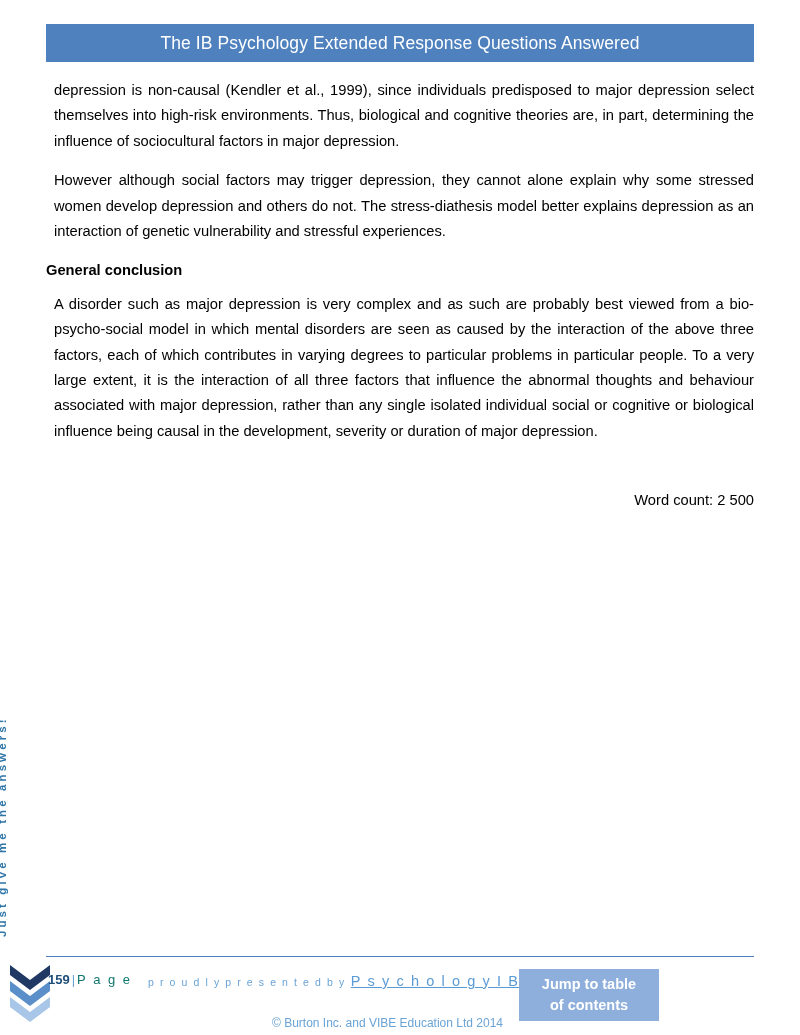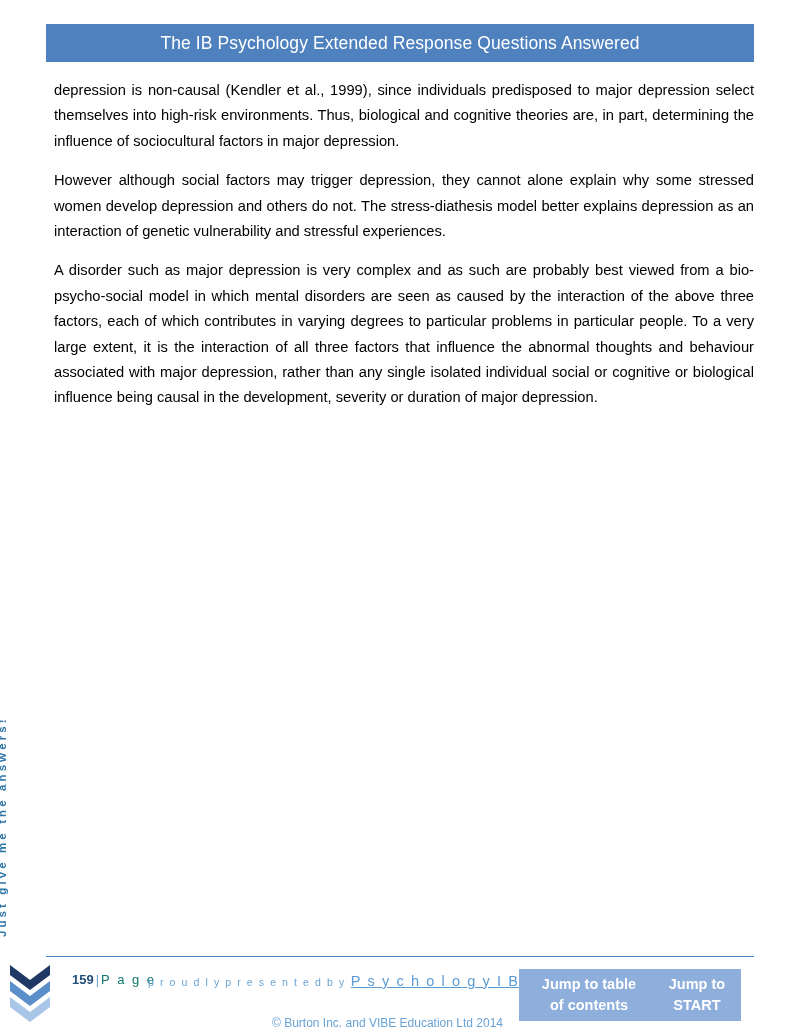--- a/index.html
+++ b/index.html
@@ -114,21 +114,20 @@
     position: absolute;
     left: 48px;
     top: 12px;
     font-size: 13px;
     color: #1f4e79;
     white-space: nowrap;
   }
   #page-number .num {
     font-weight: bold;
     letter-spacing: 0px;
-    margin-left: 24px;
   }
   #page-number .sep {
     font-weight: normal;
     color: #6aa3d5;
     padding: 0 2px;
   }
   #page-number .word {
     font-weight: normal;
     letter-spacing: 2px;
     color: #0f766e;
@@ -193,21 +192,23 @@
 </head>
 <body>
 
 <div id="header-banner">
   <div class="title">The IB Psychology Extended Response Questions Answered</div>
 </div>
 
 <div id="content">
   <p class="para">depression is non-causal (Kendler et al., 1999), since individuals predisposed to major depression select themselves into high-risk environments. Thus, biological and cognitive theories are, in part, determining the influence of sociocultural factors in major depression.</p>
   <p class="para">However although social factors may trigger depression, they cannot alone explain why some stressed women develop depression and others do not. The stress-diathesis model better explains depression as an interaction of genetic vulnerability and stressful experiences.</p>
+  <p class="heading">General conclusion</p>
   <p class="para last-left">A disorder such as major depression is very complex and as such are probably best viewed from a bio-psycho-social model in which mental disorders are seen as caused by the interaction of the above three factors, each of which contributes in varying degrees to particular problems in particular people. To a very large extent, it is the interaction of all three factors that influence the abnormal thoughts and behaviour associated with major depression, rather than any single isolated individual social or cognitive or biological influence being causal in the development, severity or duration of major depression.</p>
+  <div id="word-count">Word count: 2 500</div>
 </div>
 
 <div id="side-tagline">Just give me the answers!</div>
 
 <div id="footer-rule"></div>
 
 <div id="footer">
 
   <div id="chevron-logo">
     <svg width="44" height="62" viewBox="0 0 44 62" xmlns="http://www.w3.org/2000/svg">
@@ -225,18 +226,14 @@
     <span>p r o u d l y  p r e s e n t e d  b y</span><a class="site" href="#">P s y c h o l o g y I B . c o m</a>
   </div>
 
   <div id="copyright-line">© Burton Inc. and VIBE Education Ltd 2014</div>
 
   <div class="jump-btn" id="jump-toc-button">
     <span>Jump to table</span>
     <span>of contents</span>
   </div>
 
-  <div class="jump-btn" id="jump-start-button">
-    <span>Jump to</span>
-    <span>START</span>
-  </div>
 
 </div>
 
 </body></html>

